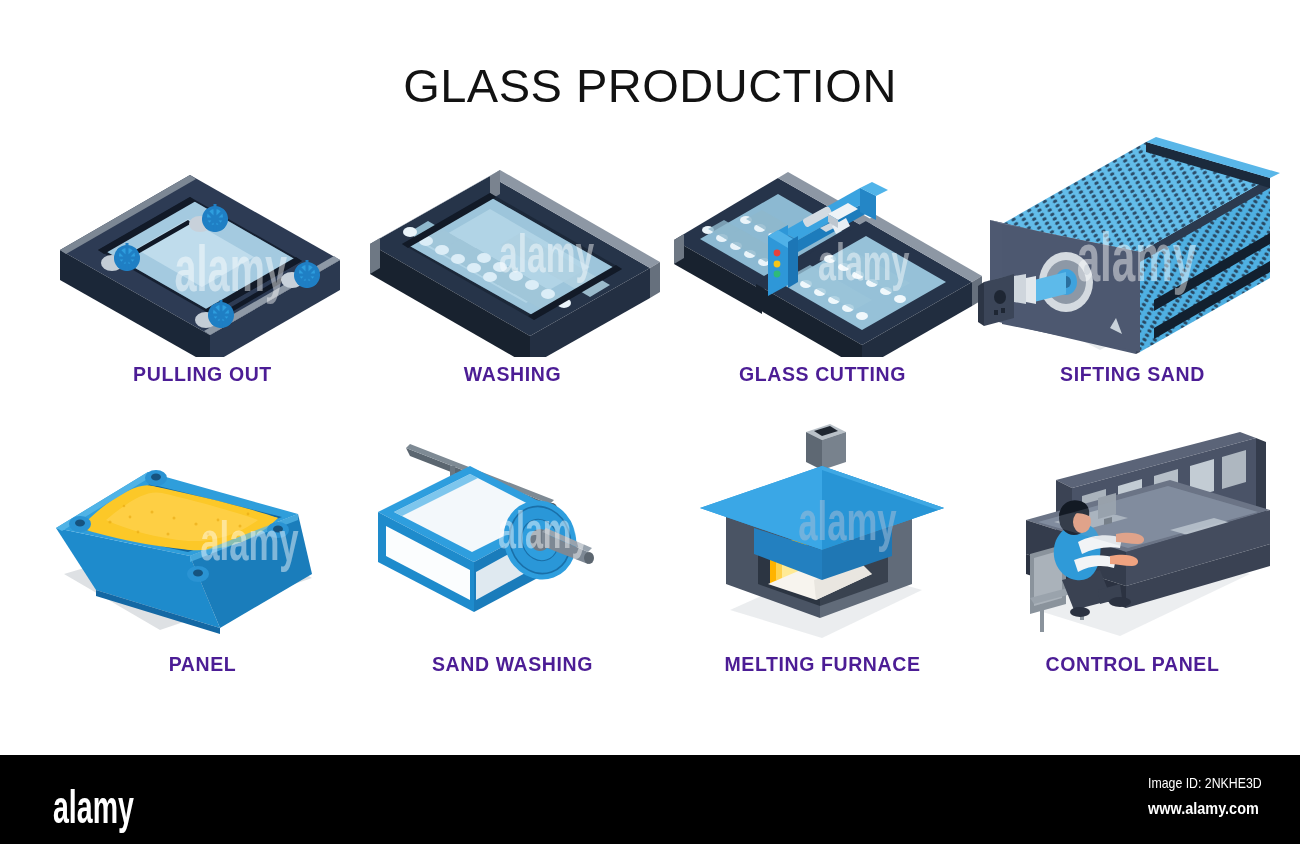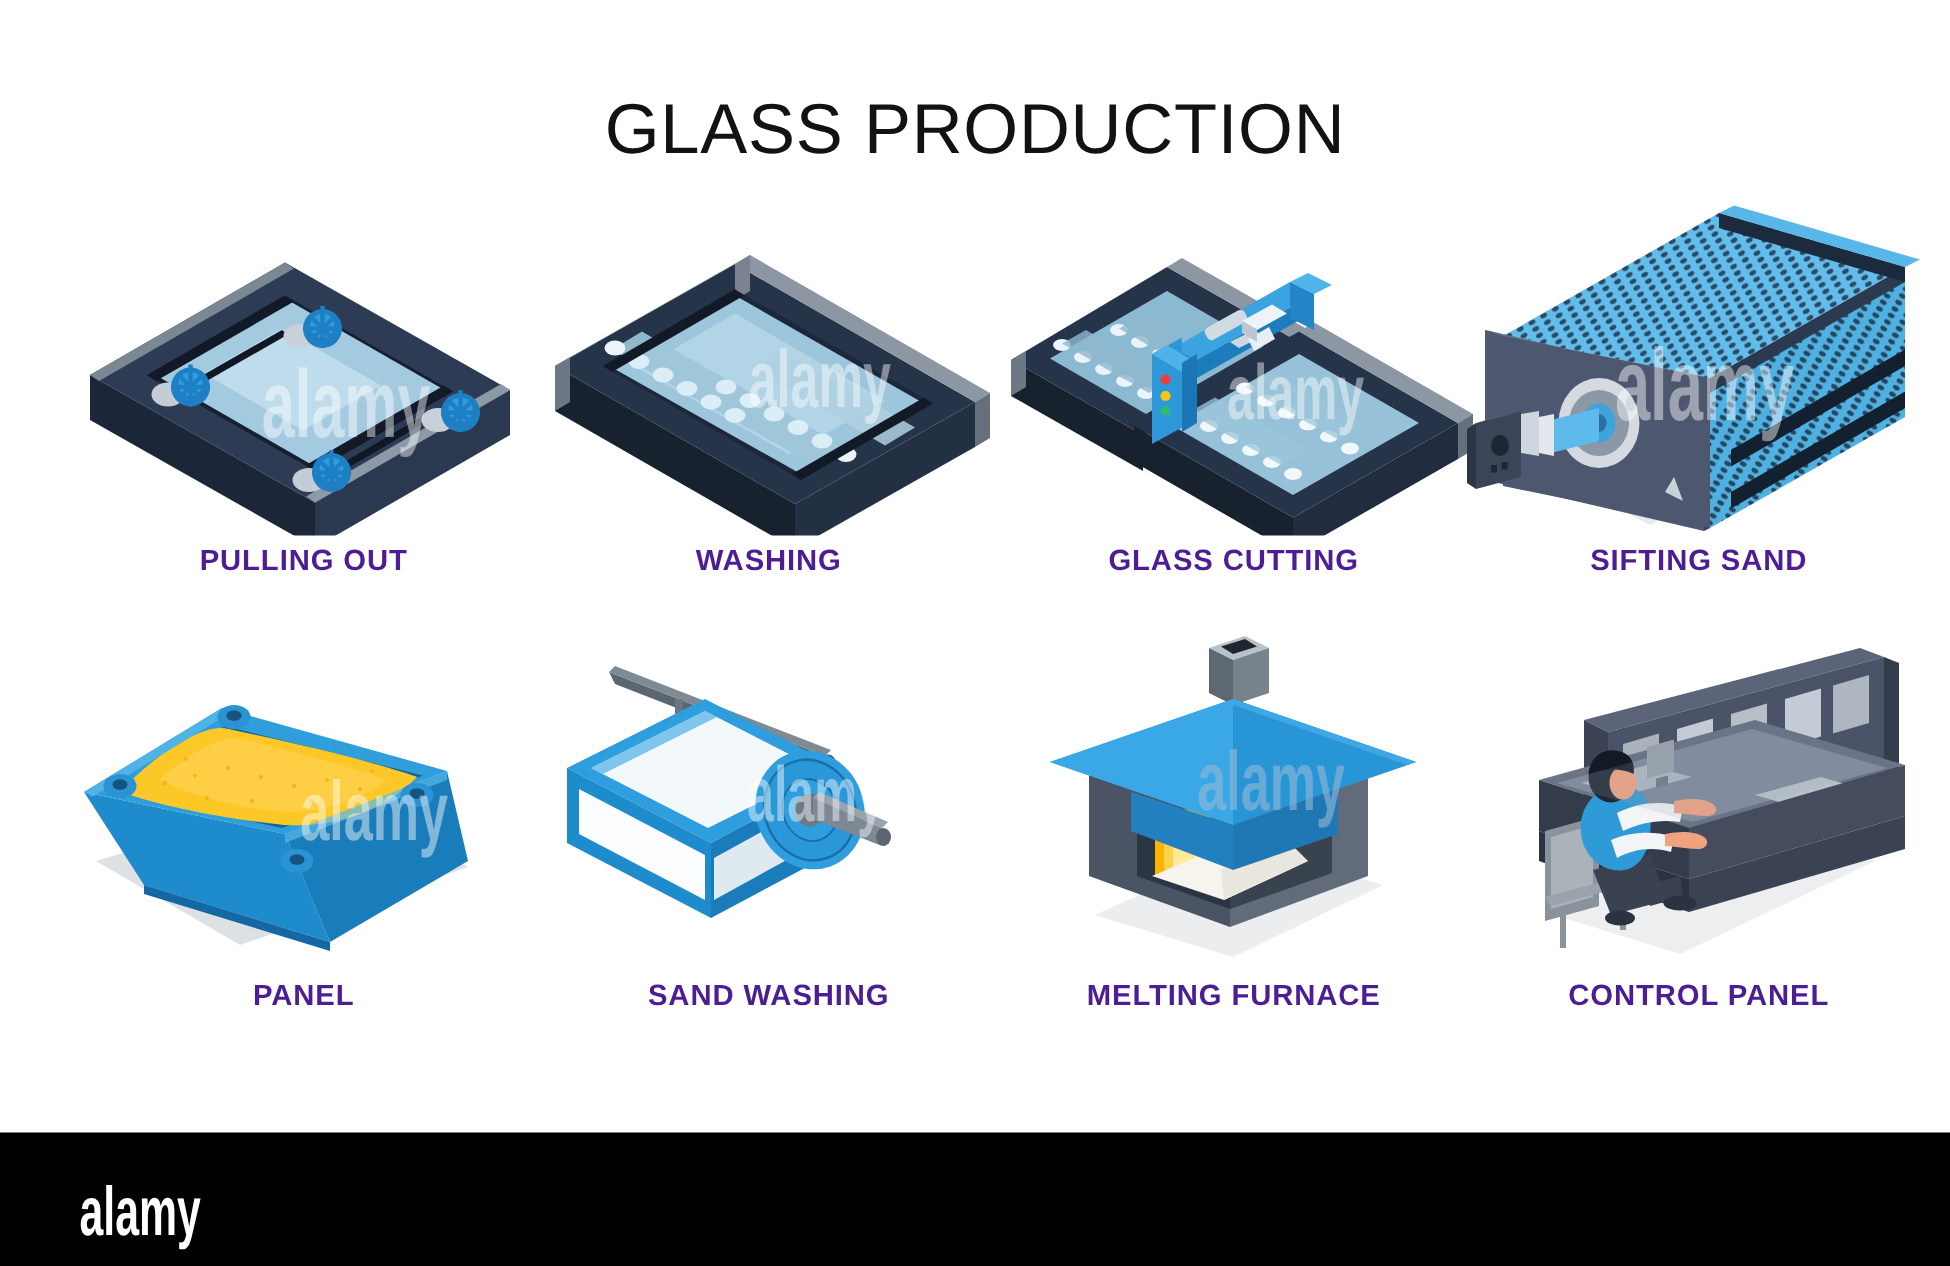--- a/index.html
+++ b/index.html
@@ -514,13 +514,17 @@
   <div class="wm" style="left:790px;top:232px;font-size:52px;">alamy</div>
   <div class="wm" style="left:1040px;top:218px;font-size:68px;">alamy</div>
   <div class="wm" style="left:170px;top:508px;font-size:56px;">alamy</div>
   <div class="wm" style="left:470px;top:500px;font-size:52px;">alamy</div>
   <div class="wm" style="left:768px;top:488px;font-size:56px;color:rgba(150,185,215,0.6);">alamy</div>
 
 </div>
 
 <div class="footer">
   <div class="alamy-logo">alamy</div>
+  <div class="foot-right">
+    <div class="foot-id">Image ID: 2NKHE3D</div>
+    <div class="foot-url">www.alamy.com</div>
+  </div>
 </div>
 
 </body></html>

